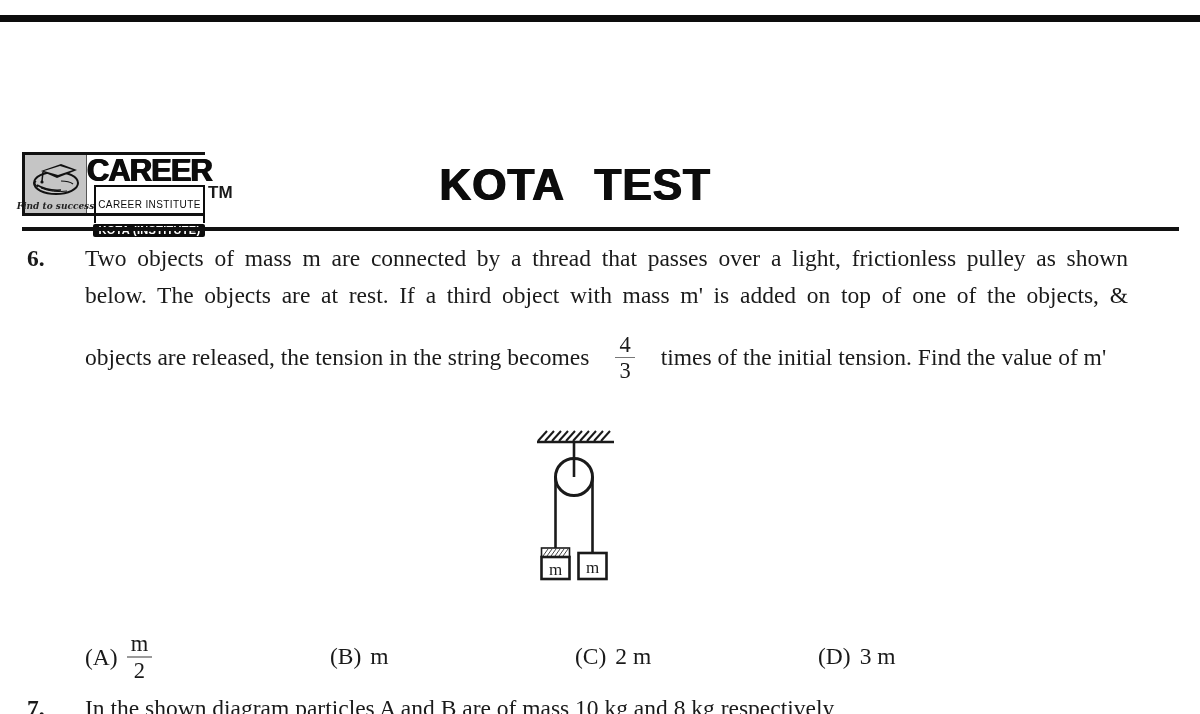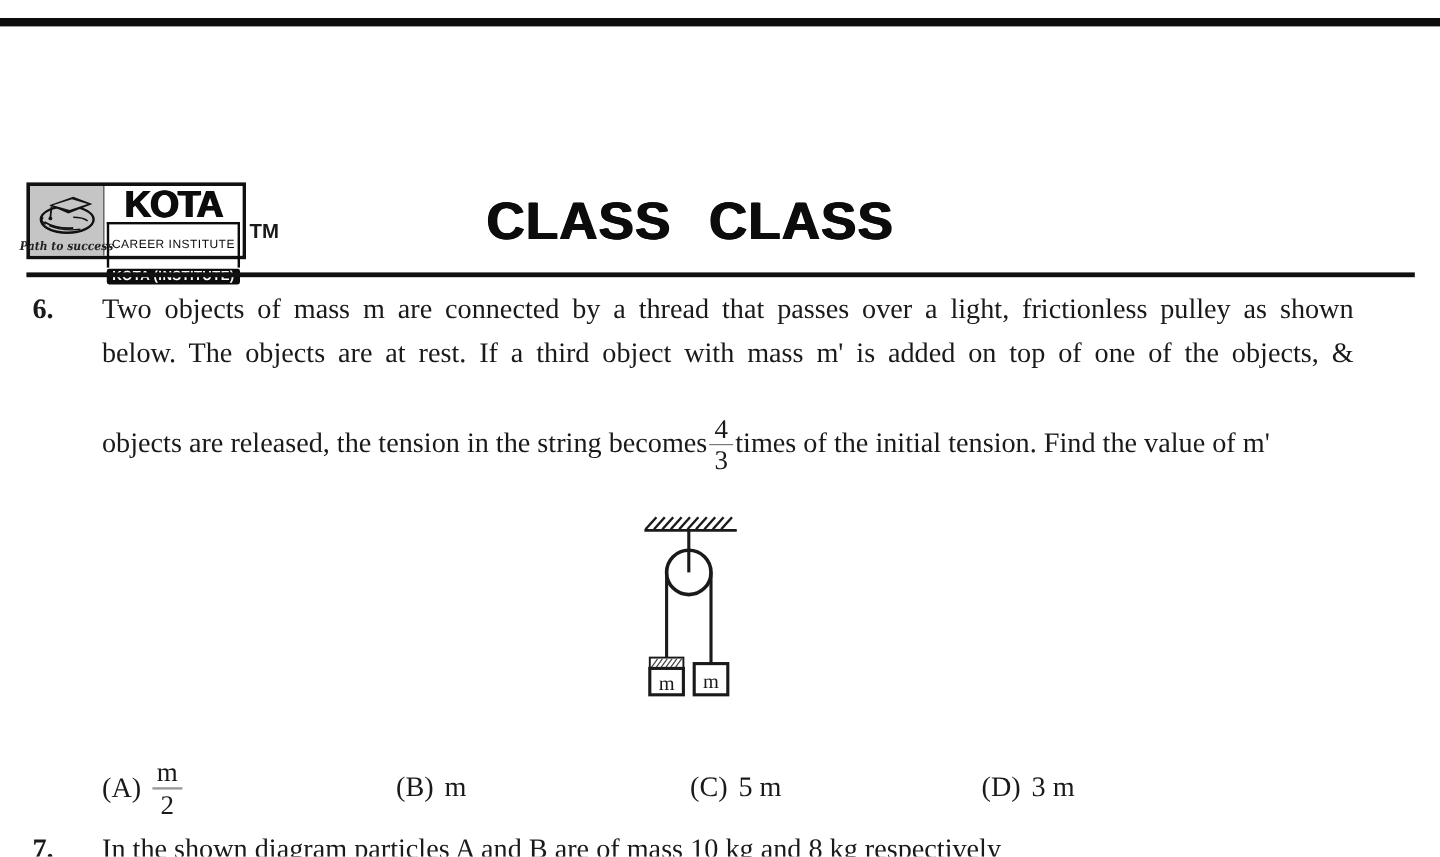--- a/index.html
+++ b/index.html
@@ -63,22 +63,22 @@
   
   .q-num{
     position:absolute;left:27px;font-weight:bold;font-size:23.5px;line-height:28px;
   }
   .q-line{
     position:absolute;left:85px;width:1043px;
     font-size:23.5px;line-height:28px;
     text-align:justify;text-align-last:justify;white-space:normal;
   }
   .q-line3{
-    position:absolute;left:85px;top:341px;height:58px;
-    display:flex;align-items:center;gap:2px;
+    position:absolute;left:85px;top:328px;height:58px;
+    display:flex;align-items:center;gap:26px;
     font-size:23.5px;white-space:nowrap;
   }
   .frac{display:inline-block;text-align:center;font-size:22.5px;line-height:25px;}
   .frac .den{border-top:1.5px solid #777;padding:0 4px;}
   .frac .num{padding:0 4px;}
 
   
   .opt{
     position:absolute;font-size:23.5px;white-space:nowrap;
     display:flex;align-items:center;gap:9px;
@@ -107,31 +107,31 @@
         <ellipse cx="29" cy="26" rx="22" ry="11" fill="none" stroke="#111" stroke-width="2"></ellipse>
         <polygon points="14,14 34,7 50,13 30,21" fill="#111"></polygon>
         <polygon points="17,14 33,9 46,13 31,18" fill="#c5c5c5"></polygon>
         <line x1="16" y1="15" x2="15" y2="24" stroke="#111" stroke-width="1.5"></line>
         <circle cx="15" cy="25" r="1.6" fill="#111"></circle>
         <path d="M10 28 q10 6 24 5" fill="none" stroke="#111" stroke-width="1.5"></path>
         <path d="M14 31 q12 5 26 3" fill="none" stroke="#111" stroke-width="1"></path>
         <path d="M9 24 q-3 3 2 6" fill="none" stroke="#111" stroke-width="1.2"></path>
         <path d="M34 24 q8 0 12 3" fill="none" stroke="#111" stroke-width="1.2"></path>
       </svg>
-      <span class="logo-tagline">Path to success</span>
+      <span class="logo-tagline">Find to success</span>
     </div>
     <div class="logo-right">
-      <span class="logo-brand">KOTA</span>
+      <span class="logo-brand">CAREER</span>
       <span class="logo-sub">CAREER INSTITUTE</span>
       <span class="logo-loc">KOTA (INSTITUTE)</span>
     </div>
   </div>
   <span class="logo-tm">TM</span>
 
-  <div class="page-title">CLASS CLASS</div>
+  <div class="page-title">KOTA TEST</div>
   <div class="header-rule"></div>
 
   <div class="q-num" style="top:244px;">6.</div>
   <div class="q-line" style="top:281px;">below. The objects are at rest. If a third object with  mass m' is added on top of one of the objects, &amp;</div>
   <div class="q-line" style="top:244px;">Two objects of mass m are connected by a thread that passes over a light, frictionless pulley as shown</div>
 
   <div class="q-line3">
     <span>objects are released, the tension in the string becomes</span>
     <span class="frac">
       <div class="num">4</div>
@@ -185,21 +185,21 @@
       <div class="num">m</div>
       <div class="den">2</div>
     </span>
   </div>
   <div class="opt" style="left:330px;top:643px;">
     <span>(B)</span>
     <span>m</span>
   </div>
   <div class="opt" style="left:575px;top:643px;">
     <span>(C)</span>
-    <span>5 m</span>
+    <span>2 m</span>
   </div>
   <div class="opt" style="left:818px;top:643px;">
     <span>(D)</span>
     <span>3 m</span>
   </div>
 
   <div class="q-num" style="top:694px;">7.</div>
   <div class="q7-text">In the shown diagram particles A and B are of mass 10 kg and 8 kg respectively</div>
 
 </div>

